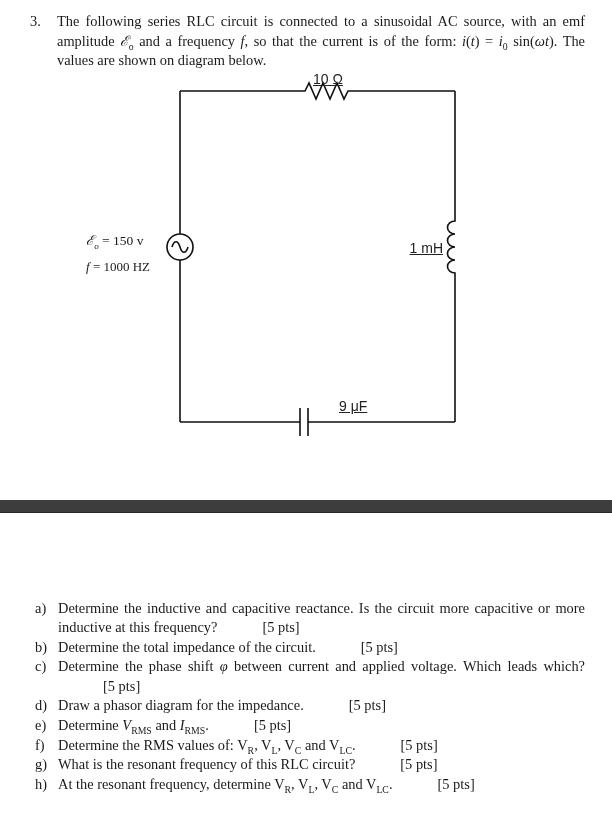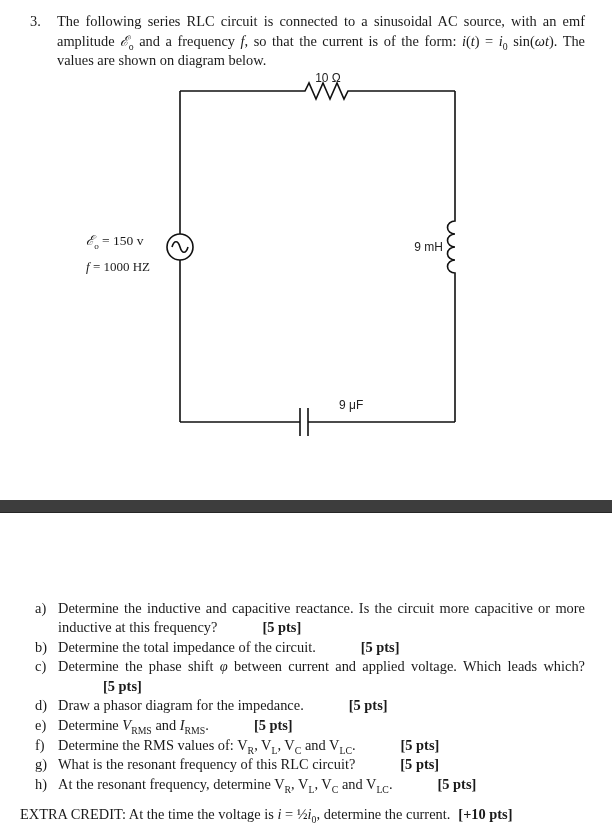--- a/index.html
+++ b/index.html
@@ -18,36 +18,36 @@
   
   .problem { display: flex; margin: 12px 27px 0 30px; font-size: 14.4px; line-height: 19.5px; }
   .pnum { width: 27px; flex: none; }
   .ptext { flex: 1; text-align: justify; }
 
   
   .circuit { position: relative; height: 429px; }
   .circuit svg { position: absolute; left: 0; top: 0; }
   .wire { fill: none; stroke: #111; stroke-width: 1.6; }
   .clabel { position: absolute; white-space: nowrap; }
-  .lbl-sm { font-family: "Liberation Sans", "DejaVu Sans", sans-serif; font-size: 12px; color: #222; }
+  .lbl-sm { font-family: "Liberation Sans", "DejaVu Sans", sans-serif; font-size: 14px; color: #222; text-decoration: underline; }
   .lbl-resistor  { left: 308px; top: 0px; width: 40px; text-align: center; }
   .lbl-inductor  { left: 403px; top: 169px; width: 40px; text-align: right; }
   .lbl-capacitor { left: 291px; top: 327px; margin-left: 48px; }
   .lbl-emf  { left: 86px; top: 160px; font-size: 13.5px; }
   .lbl-freq { left: 86px; top: 188px; font-size: 13px; }
 
   
   .page-break { height: 13px; background: #3d3d3d; border-bottom: 1px solid #262626; }
 
   
   .questions { margin: 86px 27px 0 35px; font-size: 14.4px; line-height: 19.6px; }
   .q-row { display: flex; }
   .q-letter { width: 23px; flex: none; }
   .q-text { flex: 1; text-align: justify; }
-  .pts { font-weight: 700; margin-left: 45px; white-space: nowrap; }
+  .pts { font-weight: 400; margin-left: 45px; white-space: nowrap; }
   .pts-ec { margin-left: 8px; }
 
   
   .extra { margin: 11px 27px 0 20px; font-size: 14.4px; line-height: 19.6px; }
 </style>
 </head>
 <body>
 
 <div class="page">
 
@@ -66,21 +66,21 @@
       <path class="wire" d="M455,351 H308 M308,337 V365 M300,337 V365 M300,351 H180"></path>
 
       <path class="wire" d="M180,351 V189 M180,163 V20"></path>
 
       <g>
         <circle class="wire" cx="180" cy="176" r="13" fill="#fff"></circle>
         <path class="wire" d="M172,176 c2,-7 6,-7 8,0 c2,7 6,7 8,0"></path>
       </g>
     </svg>
     <div class="clabel lbl-sm lbl-resistor">10 Ω</div>
-    <div class="clabel lbl-sm lbl-inductor">9 mH</div>
+    <div class="clabel lbl-sm lbl-inductor">1 mH</div>
     <div class="clabel lbl-sm lbl-capacitor">9 μF</div>
     <div class="clabel lbl-emf"><i>ℰ</i><sub>o</sub> = 150 v</div>
     <div class="clabel lbl-freq"><i>f</i> = 1000 HZ</div>
   </div>
 
   <div class="page-break"></div>
 
   <div class="questions" id="questions">
     <div class="q-row">
       <span class="q-letter">a)</span>
@@ -116,17 +116,14 @@
       <span class="q-letter">g)</span>
       <span class="q-text">What is the resonant frequency of this RLC circuit?<span class="pts">[5 pts]</span></span>
     </div>
 
     <div class="q-row">
       <span class="q-letter">h)</span>
       <span class="q-text">At the resonant frequency, determine V<sub>R</sub>, V<sub>L</sub>, V<sub>C</sub> and V<sub>LC</sub>.<span class="pts">[5 pts]</span></span>
     </div>
   </div>
 
-  <div class="extra">
-    <span>EXTRA CREDIT: At the time the voltage is <i>i</i> = ½<i>i</i><sub>0</sub>, determine the current.</span><span class="pts pts-ec">[+10 pts]</span>
-  </div>
 
 </div>
 
 </body></html>

